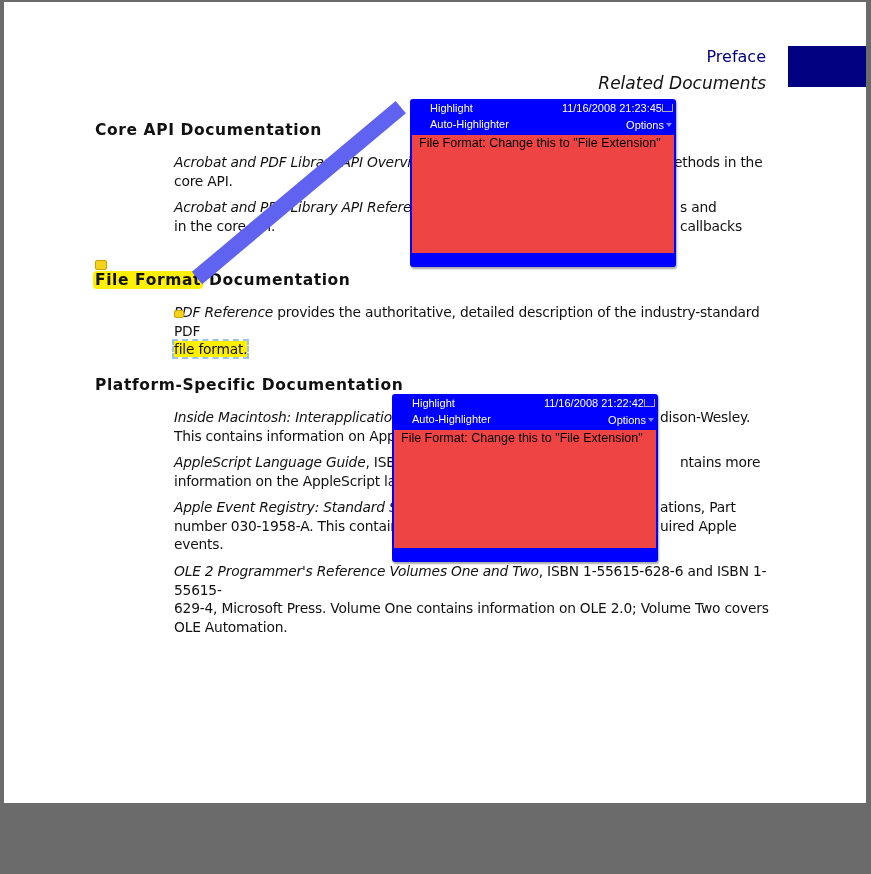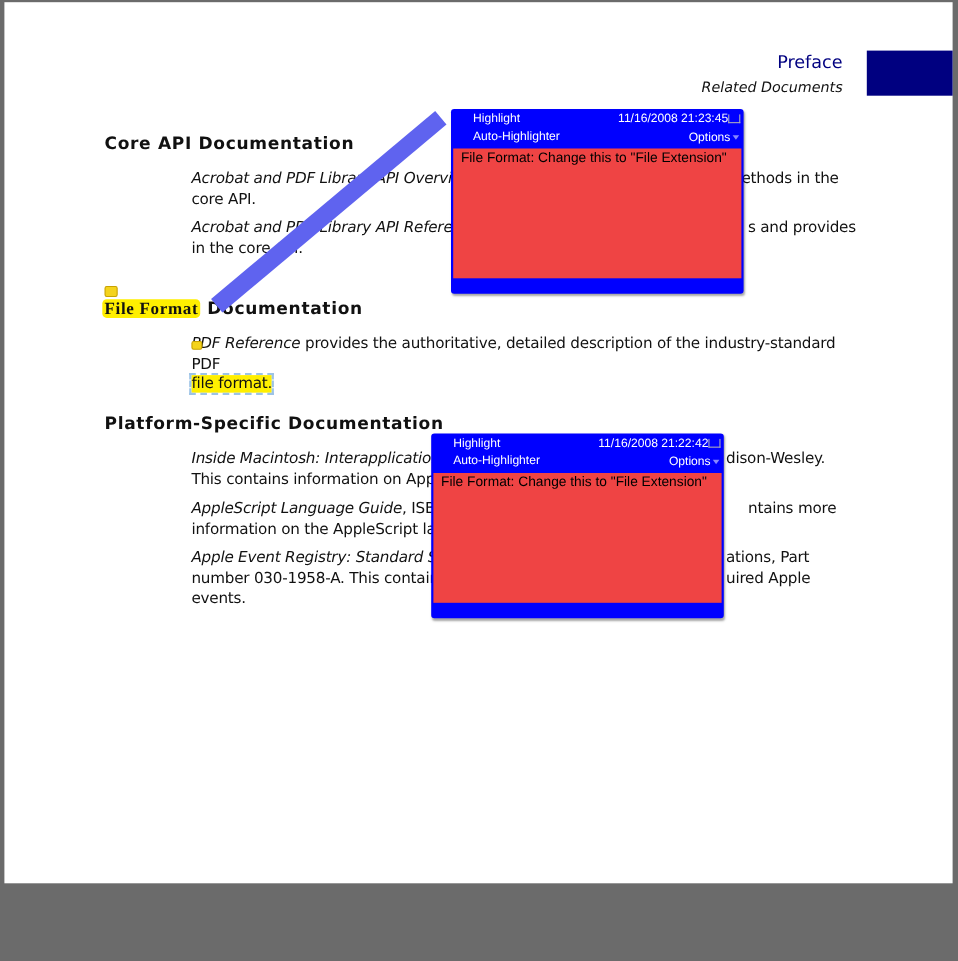--- a/index.html
+++ b/index.html
@@ -1,25 +1,25 @@
 <!DOCTYPE html>
 <html><head>
 <meta charset="utf-8">
 <style>
   html,body{margin:0;padding:0;}
   body{width:871px;height:874px;background:#6b6b6b;position:relative;overflow:hidden;font-family:"DejaVu Sans","Liberation Sans",sans-serif;}
   .page{position:absolute;left:4px;top:2px;width:862px;height:801px;background:#fff;}
   .abs{position:absolute;}
   .hdr-title{right:100px;top:45px;color:#000080;font-size:16px;}
-  .hdr-sub{right:100px;top:71px;color:#111;font-size:13px;font-style:italic;}
+  .hdr-sub{right:100px;top:71px;color:#111;font-size:17px;font-style:italic;}
   .tab{left:784px;top:44px;width:78px;height:41px;background:#000080;}
   h2{position:absolute;margin:0;font-size:15.5px;font-weight:bold;color:#111;letter-spacing:0.6px;text-align:right;}
   .para{position:absolute;left:170px;width:605px;font-size:13.8px;line-height:18.5px;color:#111;letter-spacing:-0.2px;}
   .para i{font-style:italic;}
-  .hl{background:#ffef00;border-radius:4px;padding:0 2px;font-family:Liberation Serif, serif;}
+  .hl{background:#ffef00;border-radius:4px;padding:0 2px;}
   .hl-sel{background:#ffef00;outline:2px dashed #9cc3e6;outline-offset:0;text-align:center;}
   .note-icon{width:10px;height:8px;background:#f4d31c;border:1px solid #c8a200;border-radius:2px;}
   .popup{position:absolute;width:266px;height:168px;background:#0000ff;border-radius:3px;box-shadow:1px 2px 2px rgba(0,0,0,.35);font-family:"Liberation Sans",sans-serif;}
   .popup .t1{position:absolute;left:20px;top:3px;color:#fff;font-weight:normal;font-size:11px;}
   .popup .dt{position:absolute;right:14px;top:3px;color:#fff;font-size:11px;}
   .popup .min{position:absolute;right:3px;top:5px;width:9px;height:7px;border:1px solid #aab;border-top:0;}
   .popup .t2{position:absolute;left:20px;top:19px;color:#fff;font-size:11px;}
   .popup .opt{position:absolute;right:12px;top:20px;color:#fff;font-size:11px;}
   .popup .opt-arrow{position:absolute;right:4px;top:24px;width:0;height:0;border-left:3px solid transparent;border-right:3px solid transparent;border-top:4px solid #8888ff;}
   .popup .body{position:absolute;left:2px;top:36px;width:262px;height:118px;background:#ef4444;font-size:12.5px;color:#000;padding:1px 7px;box-sizing:border-box;white-space:nowrap;overflow:hidden;}
@@ -34,21 +34,21 @@
   <div class="abs tab"></div>
 
   <h2 style="left:91px;top:119px;">Core API Documentation</h2>
   <div class="para" style="top:151px;">
     <i>Acrobat and PDF Library API Overview</i>
     <span style="position:absolute;left:500px;">ethods in the</span><br>
     <span>core API.</span>
   </div>
   <div class="para" style="top:196px;">
     <i>Acrobat and PDF Library API Referenc</i>
-    <span style="position:absolute;left:506px;">s and provides</span><br>
+    <span style="position:absolute;left:506px;">s and callbacks</span><br>
     <span>in the core API.</span>
   </div>
 
   <div class="abs note-icon" style="left:91px;top:258px;"></div>
   <h2 style="left:89px;top:269px;"><span class="hl">File Format</span><span> Documentation</span></h2>
   <div class="para" style="top:301px;">
     <i>PDF Reference</i><span> provides the authoritative, detailed description of the industry-standard PDF</span><br>
     <span class="hl-sel">file format.</span>
   </div>
   <div class="abs note-icon" style="left:170px;top:308px;width:8px;height:6px;"></div>
@@ -64,20 +64,25 @@
     <span style="position:absolute;left:506px;">ntains more</span><br>
     <span>information on the AppleScript la</span>
   </div>
   <div class="para" style="top:496px;">
     <i>Apple Event Registry: Standard Sui</i>
     <span style="position:absolute;left:486px;">ations, Part</span><br>
     <span>number 030-1958-A. This contair</span>
     <span style="position:absolute;left:486px;top:18.5px;">uired Apple</span><br>
     <span>events.</span>
   </div>
+  <div class="para" style="top:560px;">
+    <i>OLE 2 Programmer's Reference Volumes One and Two</i><span>, ISBN 1-55615-628-6 and ISBN 1-55615-</span><br>
+    <span>629-4, Microsoft Press. Volume One contains information on OLE 2.0; Volume Two covers</span><br>
+    <span>OLE Automation.</span>
+  </div>
 
   <div class="connector" style="left:193px;top:268px;width:266px;transform:rotate(-40deg);"></div>
 </div>
 
 <div class="popup" style="left:410px;top:99px;">
   <span class="t1">Highlight</span>
   <span class="dt">11/16/2008 21:23:45</span>
   <span class="min"></span>
   <span class="t2">Auto-Highlighter</span>
   <span class="opt">Options</span>

